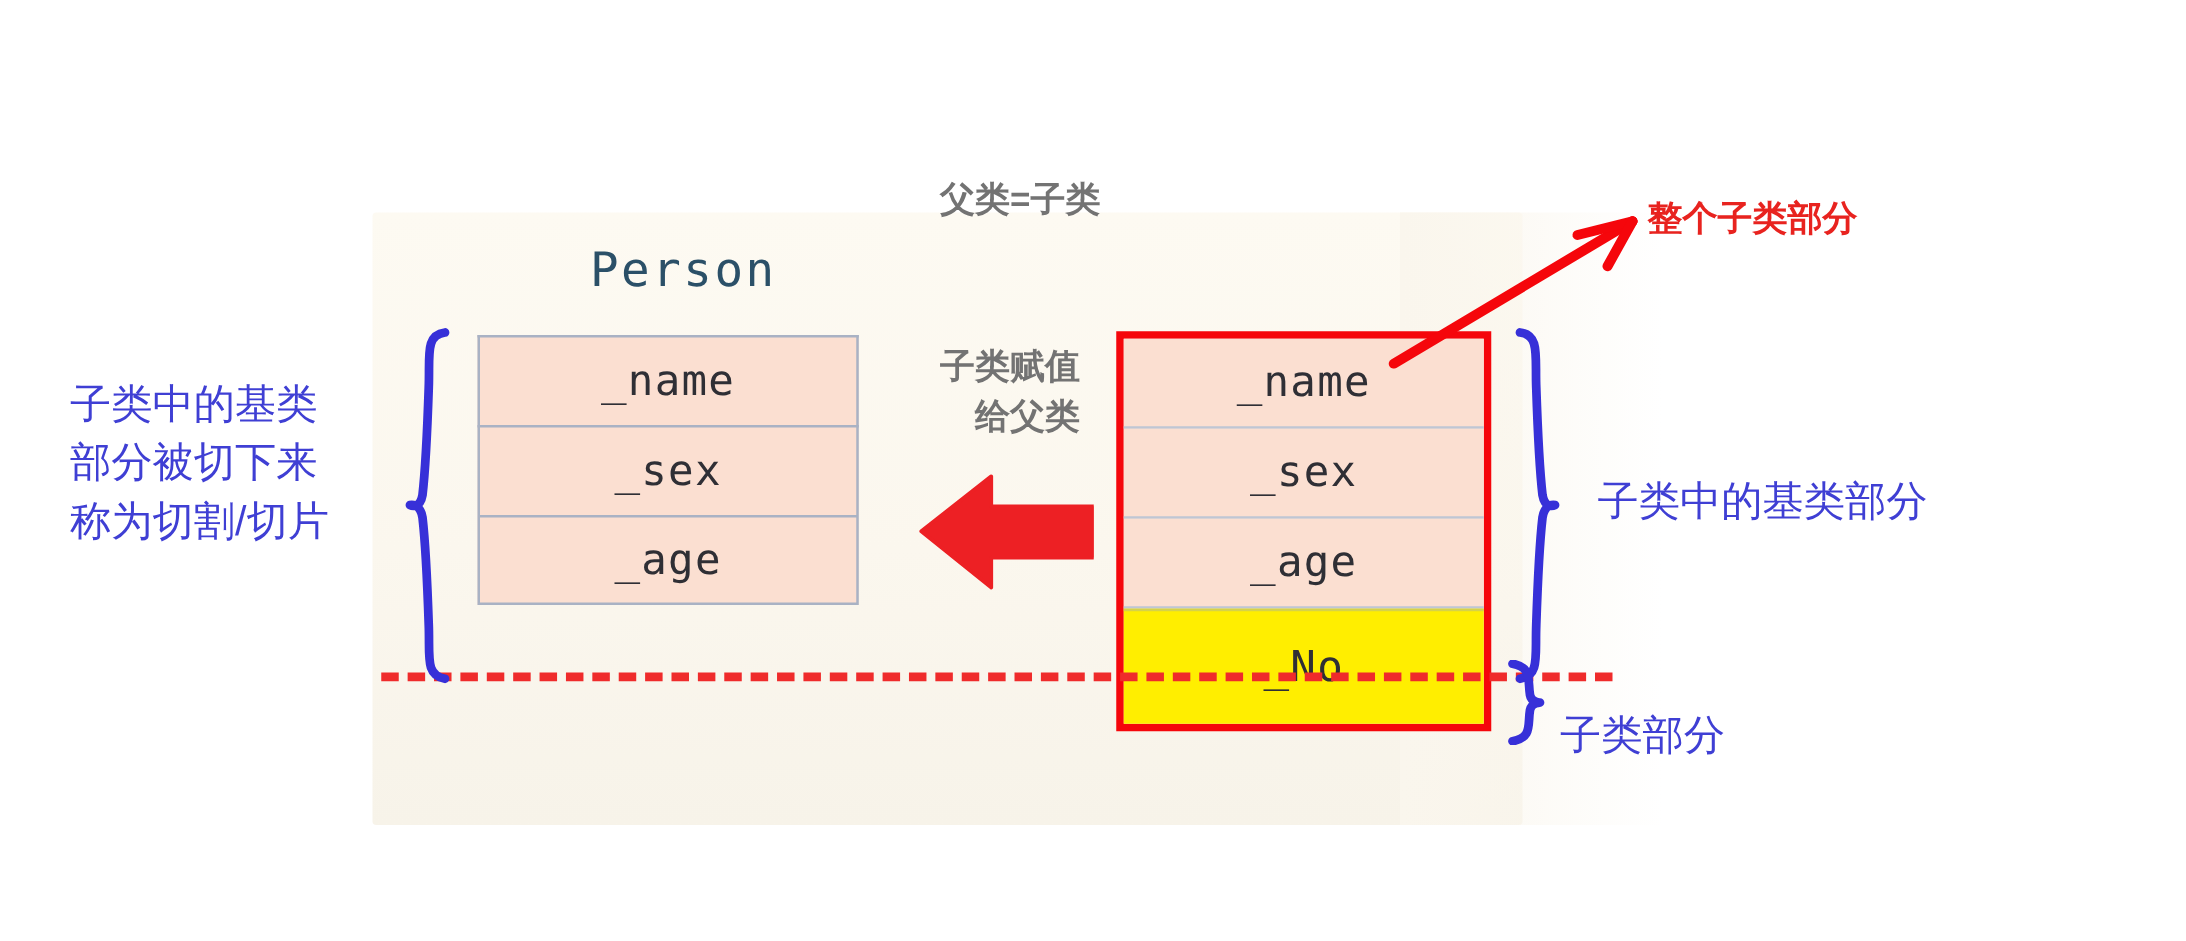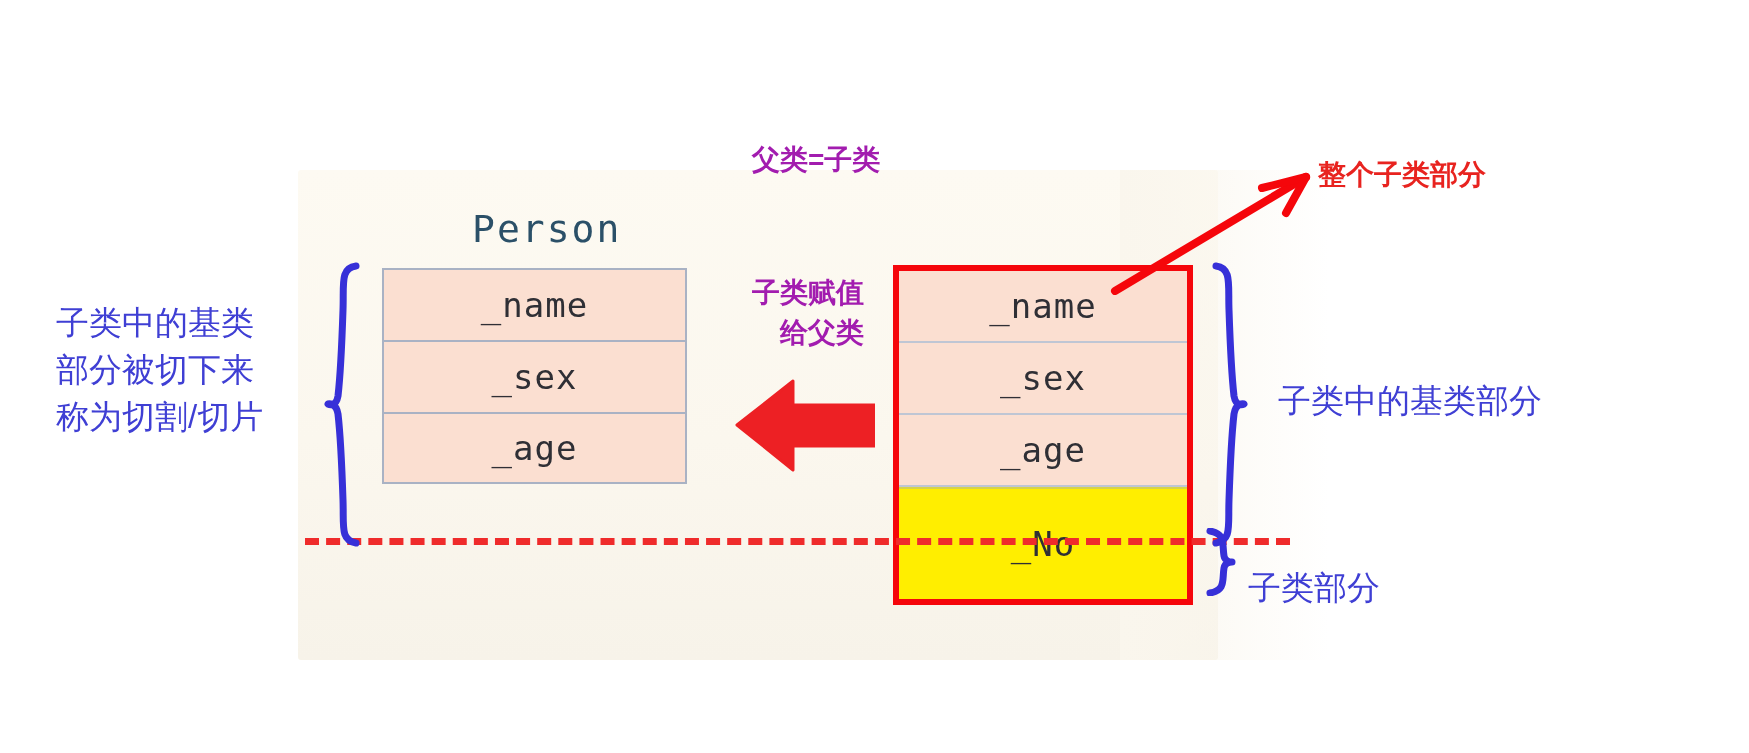--- a/index.html
+++ b/index.html
@@ -30,21 +30,21 @@
   
   .class-title {
     position: absolute;
     font-family: "DejaVu Sans Mono", "Liberation Mono", monospace;
     font-size: 38px;
     font-weight: 400;
     color: #2b5068;
     letter-spacing: 2px;
     white-space: nowrap;
   }
-  #person-title { left: 472px; top: 207px; text-align: right; }
+  #person-title { left: 472px; top: 194px; text-align: right; }
   #student-title { left: 978px; top: 207px; }
 
   
   .table { position: absolute; }
   #person-table {
     left: 382px; top: 268px;
     width: 305px;
   }
   .field-row {
     height: 72px;
@@ -70,21 +70,21 @@
   }
   #student-wrap .field-row {
     border: none;
     border-bottom: 2px solid #bfc6d4;
     background: #fbdfd1;
   }
   #student-wrap .field-row.derived {
     background: #ffee00;
     border-bottom: none;
     border-top: 2px solid #d6d24a;
-    height: 112px;
+    height: 92px;
   }
 
   
   #assign-arrow {
     position: absolute;
     left: 735px; top: 378px;
     width: 140px; height: 95px;
   }
 
   
@@ -104,21 +104,21 @@
   
   #pointer-arrow {
     position: absolute;
     left: 1110px; top: 165px;
     width: 210px; height: 130px;
   }
 
   
   .anno { position: absolute; white-space: pre; line-height: 1.42; }
   .anno-blue   { color: #3f3fd4; font-weight: normal; }
-  .anno-orange { color: #a21caf; font-weight: bold; }
+  .anno-orange { color: #737373; font-weight: bold; }
   .anno-red    { color: #e8231f; font-weight: bold; }
 
   #anno-slicing   { left: 56px;  top: 300px; font-size: 33px; }
   #anno-base-part { left: 1278px; top: 378px; font-size: 33px; }
   #anno-derived-part { left: 1248px; top: 565px; font-size: 33px; }
   #anno-equal     { left: 752px;  top: 140px; font-size: 28px; }
   #anno-assign    { left: 752px;  top: 273px; font-size: 28px; text-align: right; }
   #anno-whole     { left: 1318px; top: 155px; font-size: 28px; }
 </style>
 </head>

